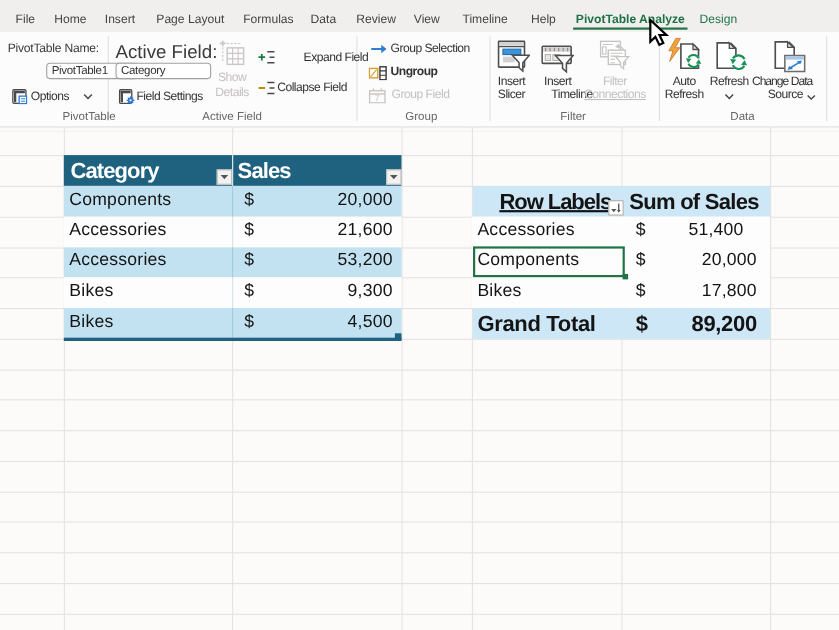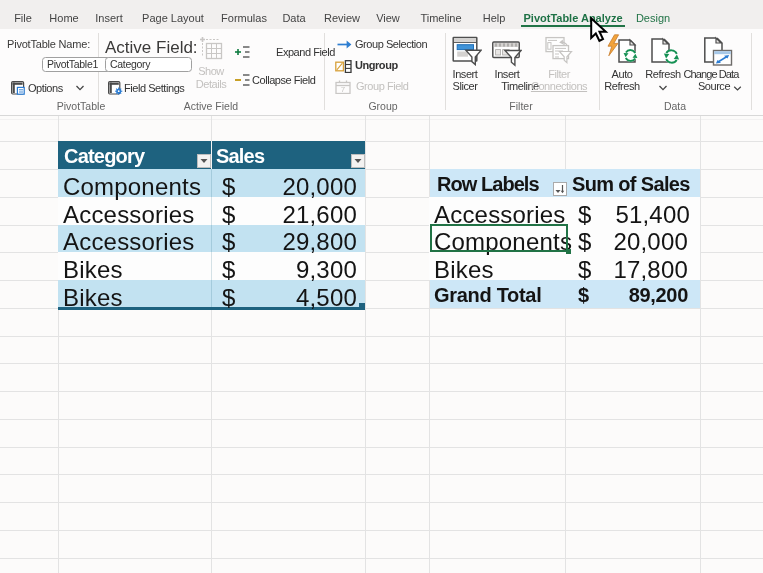--- a/index.html
+++ b/index.html
@@ -7,21 +7,21 @@
        font-family:"Liberation Sans",sans-serif;background:#fff;}
   .ab{position:absolute;}
   .t{position:absolute;white-space:nowrap;font-family:Liberation Sans, sans-serif;}
   .tab{position:absolute;top:4px;height:29px;line-height:29px;font-size:11px;color:#444;transform:translateX(-50%);}
   .glabel{position:absolute;top:100px;font-size:10.5px;color:#666;transform:translateX(-50%);}
   .gdiv{position:absolute;top:33px;height:77px;width:1px;background:#e1dfdd;}
   .inp{position:absolute;height:12.5px;background:#fff;border:1px solid #a0a0a0;border-radius:3.5px;
        font-size:10.5px;letter-spacing:-0.3px;color:#333;line-height:12.5px;padding-left:4px;}
   .btxt{position:absolute;font-size:11px;letter-spacing:-0.45px;color:#333;white-space:nowrap;}
   .gtxt{position:absolute;font-size:11px;letter-spacing:-0.45px;color:#c3c1bf;white-space:nowrap;}
-  .cell{position:absolute;font-size:24px;color:#141414;letter-spacing:0.2px;}
+  .cell{position:absolute;font-size:16px;color:#141414;letter-spacing:0.2px;}
   .cellb{position:absolute;font-size:20px;font-weight:bold;color:#141414;letter-spacing:-0.3px;}
   .hline{position:absolute;height:1px;background:#e3e3e3;left:0;width:763px;}
   .vline{position:absolute;width:1px;background:#e3e3e3;}
 </style>
 </head>
 <body>
 
 <div class="ab" style="left:0;top:0;width:763px;height:29px;background:#f1efee;"></div>
 <div class="tab" style="left:23px;text-align:right;">File</div>
 <div class="tab" style="left:64px;">Home</div>
@@ -137,44 +137,44 @@
   </svg>
 
 <div class="cell" style="left:63px;top:173px;">Components</div>
 <div class="cell" style="left:222px;top:173px;">$</div>
 <div class="cell" style="right:406px;top:173px;">20,000</div>
 <div class="cell" style="left:63px;top:201px;">Accessories</div>
 <div class="cell" style="left:222px;top:201px;">$</div>
 <div class="cell" style="right:406px;top:201px;">21,600</div>
 <div class="cell" style="left:63px;top:228px;">Accessories</div>
 <div class="cell" style="left:222px;top:228px;">$</div>
-<div class="cell" style="right:406px;top:228px;">29,800</div>
+<div class="cell" style="right:406px;top:228px;">53,200</div>
 <div class="cell" style="left:63px;top:256px;">Bikes</div>
 <div class="cell" style="left:222px;top:256px;">$</div>
 <div class="cell" style="right:406px;top:256px;">9,300</div>
 <div class="cell" style="left:63px;top:284px;">Bikes</div>
 <div class="cell" style="left:222px;top:284px;">$</div>
 <div class="cell" style="right:406px;top:284px;">4,500</div>
 <div class="ab" style="left:359px;top:303px;width:6px;height:6px;background:#1e627f;"></div>
 
 <div class="ab" style="left:430px;top:169px;width:270px;height:28px;background:#cde7f7;"></div>
 <div class="ab" style="left:429px;top:197px;width:271px;height:83px;background:#fdfdfd;"></div>
 <div class="ab" style="left:430px;top:280px;width:270px;height:28px;background:#cde7f7;"></div>
-<div class="cellb" style="left:437px;top:173px;letter-spacing:-0.95px;">Row Labels</div>
+<div class="cellb" style="left:454px;top:173px;letter-spacing:-0.95px;text-decoration:underline;">Row Labels</div>
 <div class="cellb" style="left:572px;top:173px;letter-spacing:-0.65px;">Sum of Sales</div>
 
 <div class="ab" style="left:553px;top:182px;width:14px;height:14px;background:#fff;border:1px solid #ababab;box-sizing:border-box;"></div>
 <svg class="ab" style="left:555px;top:184px;" width="11" height="11" viewBox="0 0 11 11">
     <polygon points="0.5,6 5.5,6 3,9" fill="#555"></polygon>
     <line x1="7.5" y1="1" x2="7.5" y2="8" stroke="#555" stroke-width="1.2"></line>
     <polygon points="5.8,6.8 9.2,6.8 7.5,9.3" fill="#555"></polygon>
   </svg>
 <div class="cell" style="left:434px;top:201px;">Accessories</div>
 <div class="cell" style="left:578px;top:201px;">$</div>
-<div class="cell" style="right:73px;top:201px;">51,400</div>
+<div class="cell" style="right:87px;top:201px;">51,400</div>
 <div class="cell" style="left:434px;top:228px;">Components</div>
 <div class="cell" style="left:578px;top:228px;">$</div>
 <div class="cell" style="right:75px;top:228px;">20,000</div>
 <div class="cell" style="left:434px;top:256px;">Bikes</div>
 <div class="cell" style="left:578px;top:256px;">$</div>
 <div class="cell" style="right:75px;top:256px;">17,800</div>
 <div class="cellb" style="left:434px;top:284px;">Grand Total</div>
 <div class="cellb" style="left:578px;top:284px;">$</div>
 <div class="cellb" style="right:75px;top:284px;">89,200</div>
 

